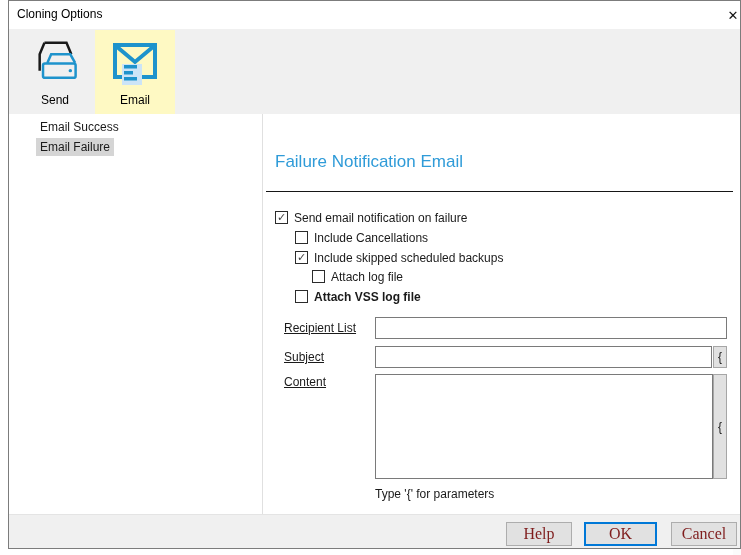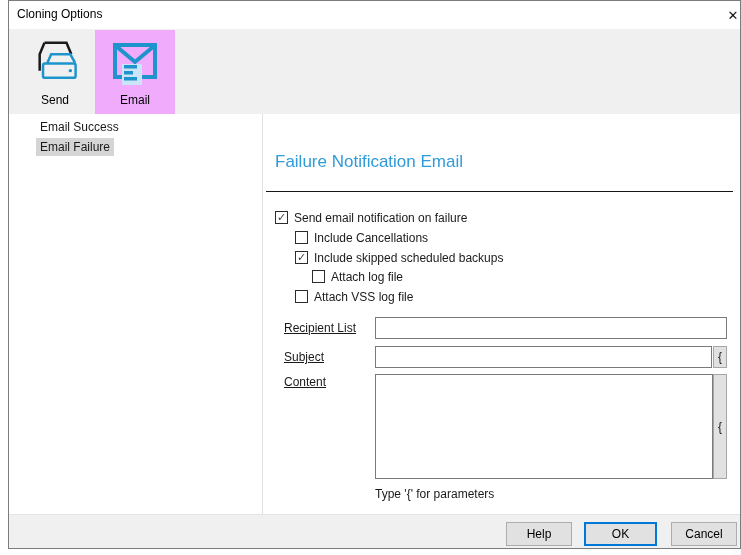--- a/index.html
+++ b/index.html
@@ -17,21 +17,21 @@
   
   .titlebar { position:absolute; left:0; top:0; right:0; height:28px; background:#ffffff; }
   .title-text { position:absolute; left:8px; top:6px; font-size:12px; color:#000; }
   .close-btn { position:absolute; left:712px; top:4px; width:24px; height:21px;
     text-align:center; font-size:13px; line-height:21px; color:#111; cursor:pointer; background:transparent; border:none; }
 
   
   .toolbar { position:absolute; left:0; top:28px; right:0; height:85px; background:#f0f0f0; }
   .tool { position:absolute; top:1px; width:80px; height:84px; text-align:center; cursor:pointer; }
   .tool-clone { left:6px; }
-  .tool-email { left:86px; background:#f0abfc; }
+  .tool-email { left:86px; background:#fef9c3; }
   .tool svg { margin-top:9px; }
   .tool-label { position:absolute; bottom:7px; left:0; width:100%; font-size:12px; color:#000; }
 
   
   .side-item { position:absolute; font-size:12px; padding:2px 4px; white-space:nowrap; cursor:pointer;text-align:center; }
   .side-item.selected { background:#d5d5d5; }
   .side-item-0 { left:27px; top:117px; }
   .side-item-1 { left:27px; top:137px; }
   .v-divider { position:absolute; left:253px; top:113px; width:1px; height:400px; background:#e0e0e0; }
 
@@ -48,21 +48,21 @@
   .tinput { position:absolute; border:1px solid #7a7a7a; background:#fff; font-size:12px;
     padding:2px 4px; font-family:inherit; }
   .brace-btn { position:absolute; background:#e1e1e1; border:1px solid #a6a6a6; font-size:12px;
     color:#1a1a1a; font-family:inherit; display:flex; align-items:center; justify-content:center; cursor:pointer; }
   textarea.tinput { resize:none; }
   .hint { position:absolute; left:366px; top:486px; font-size:12px; }
 
   
   .footer { position:absolute; left:0; top:513px; right:0; bottom:0; background:#f0f0f0; border-top:1px solid #e4e4e4; }
   .btn { position:absolute; top:7px; height:24px; background:#e1e1e1; border:1px solid #adadad;
-    font-size:12px; font-family:Liberation Sans, sans-serif; color:#000000; cursor:pointer; }
+    font-size:16px; font-family:Liberation Serif, serif; color:#7f1d1d; cursor:pointer; }
   .btn-help { left:497px; width:66px; }
   .btn-ok { left:575px; width:73px; border:2px solid #0078d7; }
   .btn-cancel { left:662px; width:66px; }
 </style>
 </head>
 <body>
 
 <div class="stage">
 
   <div class="bg-right">
@@ -123,21 +123,21 @@
       <span class="cblabel">Include Cancellations</span>
     </div>
     <div class="cbrow" style="left:286px;top:250px;">
       <span class="cbbox checked">✓</span>
       <span class="cblabel">Include skipped scheduled backups</span>
     </div>
     <div class="cbrow" style="left:286px;top:269px;padding-left:17px;">
       <span class="cbbox"></span>
       <span class="cblabel">Attach log file</span>
     </div>
-    <div class="cbrow" style="left:286px;top:289px;">
+    <div class="cbrow" style="left:286px;top:289px;font-weight:bold;">
       <span class="cbbox"></span>
       <span class="cblabel">Attach VSS log file</span>
     </div>
 
     <span class="flabel" style="left:275px;top:320px;">Recipient List</span>
     <input class="tinput" style="left: 366px; top: 316px; width: 352px; height: 22px;" type="text" value="">
 
     <span class="flabel" style="left:275px;top:349px;">Subject</span>
     <input class="tinput" style="left: 366px; top: 345px; width: 337px; height: 22px;" type="text" value="">
     <button class="brace-btn" style="left:704px;top:345px;width:14px;height:22px;">{</button>

